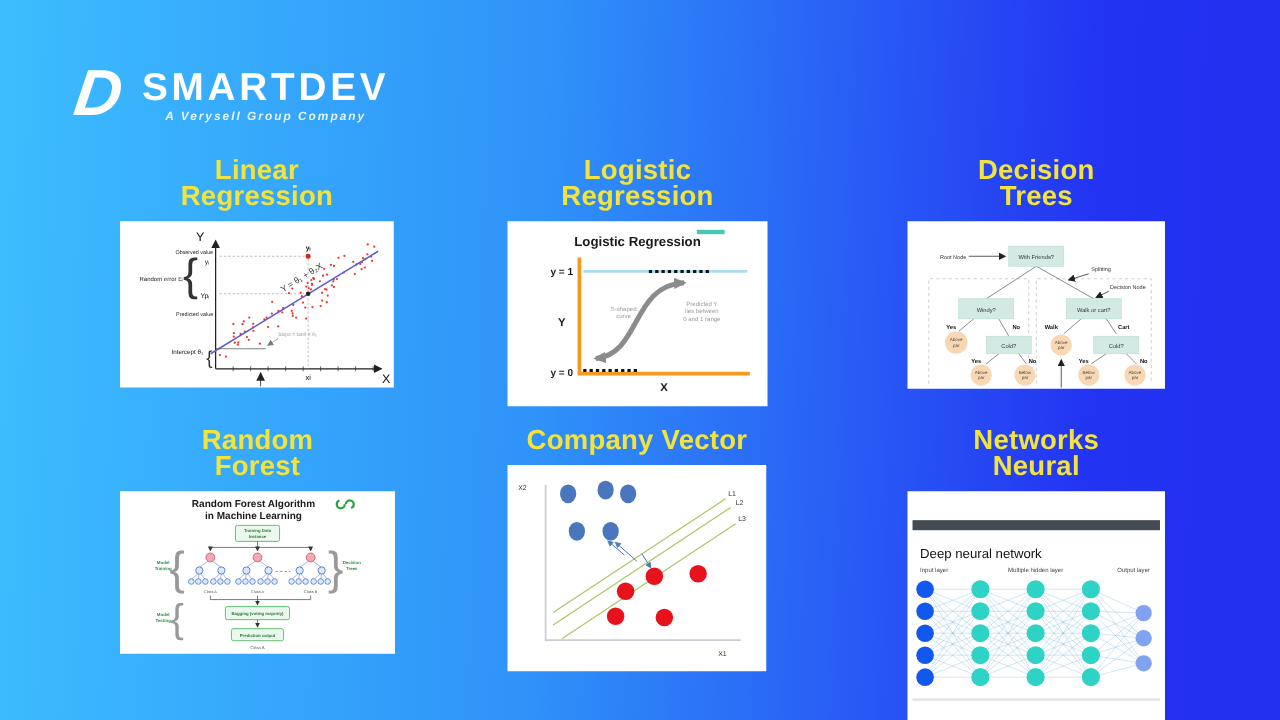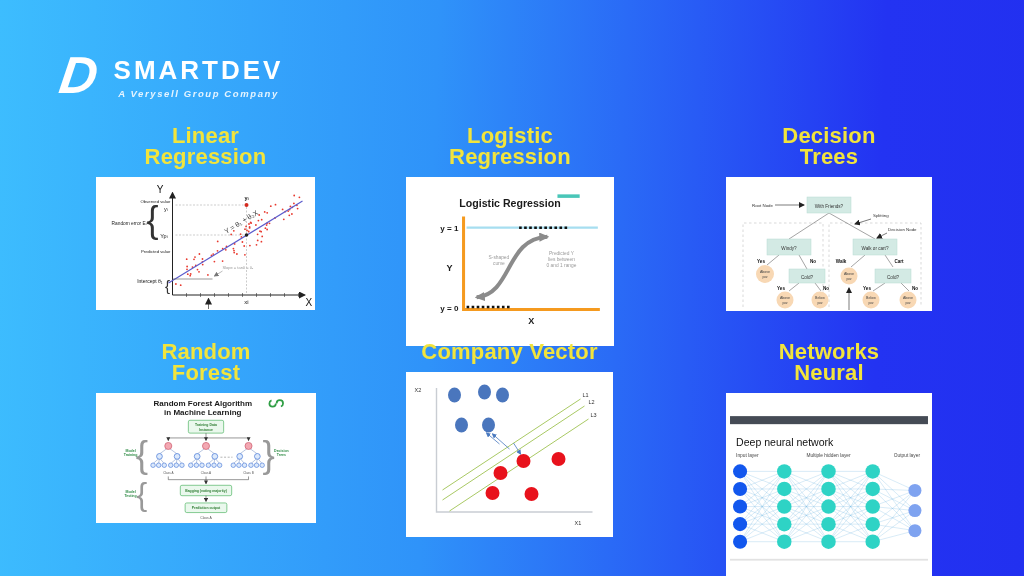--- a/index.html
+++ b/index.html
@@ -3,21 +3,21 @@
 <meta charset="utf-8">
 <style>
   html,body{margin:0;padding:0;background:#222;}
   .slide{position:relative;width:1024px;height:576px;overflow:hidden;
     background:linear-gradient(92deg,#3dbdfe 0%,#2f93f9 42%,#2333f2 85%,#2230f0 100%);
     font-family:"Liberation Sans",sans-serif;}
   .logo{position:absolute;left:60px;top:50px;display:flex;align-items:flex-start;}
   .logo-d{font-family:"Liberation Sans",sans-serif;font-style:italic;font-weight:bold;
     font-size:52px;line-height:50px;color:#fff;transform:skewX(-8deg);}
   .logo-text{margin-left:16px;padding-top:6px;text-align:center;}
-  .brand{font-weight:bold;font-size:26px;line-height:28px;letter-spacing:3px;color:#fff;}
+  .brand{font-weight:bold;font-size:31px;line-height:28px;letter-spacing:3px;color:#fff;}
   .tagline{margin-top:4px;font-style:italic;font-weight:bold;font-size:9.5px;letter-spacing:1.6px;color:#e4f4ff;}
   .cell{position:absolute;}
   .card-title{text-align:center;font-weight:bold;font-size:22px;line-height:21px;
     letter-spacing:.2px;margin-bottom:10px;color:#f2e43c;}
   .card{background:#ffffff;width:100%;}
   .card svg{display:block;width:100%;height:100%;}
   svg text{font-family:"Liberation Sans",sans-serif;}
   
   .ax{stroke:#222;stroke-width:1;}
   .dsh{stroke:#999;stroke-width:.5;stroke-dasharray:2,1.5;}
@@ -199,21 +199,21 @@
         <text x="209" y="129" font-size="10" fill="#111">X</text>
       </svg>
     </div>
   </section>
 
   <section class="cell" style="left:406px;top:125px;width:208px">
     <div class="card-title" style="color: rgb(242, 228, 60);">
       <div>Logistic</div>
       <div>Regression</div>
     </div>
-    <div class="card" style="height:169px">
+    <div class="card" style="height:148px">
       <svg viewBox="0 0 206 133">
         <defs>
           <marker id="m-log" markerUnits="userSpaceOnUse" markerWidth="10" markerHeight="9" refX="8" refY="4.5" orient="auto-start-reverse">
               <path d="M0,0 L10,4.5 L0,9 Z" fill="#8b8b8b"></path>
             </marker>
         </defs>
         <rect x="150" y="0" width="22" height="3.5" fill="#49c6b8"></rect>
         <text x="103" y="13" font-size="10.5" class="log-b" text-anchor="middle">Logistic Regression</text>
         <path d="M57,22 L57,114 L192,114" fill="none" stroke="#f59a1f" stroke-width="3"></path>
         <line x1="60" y1="33" x2="190" y2="33" stroke="#a6def0" stroke-width="2.2"></line>

